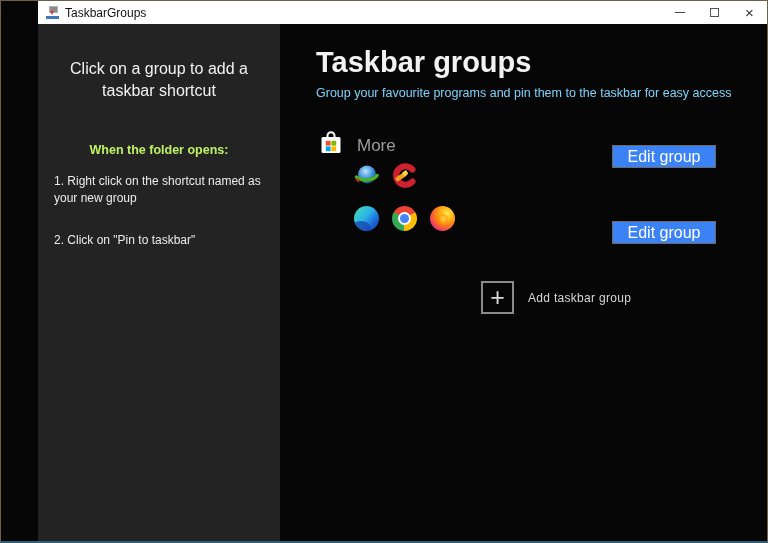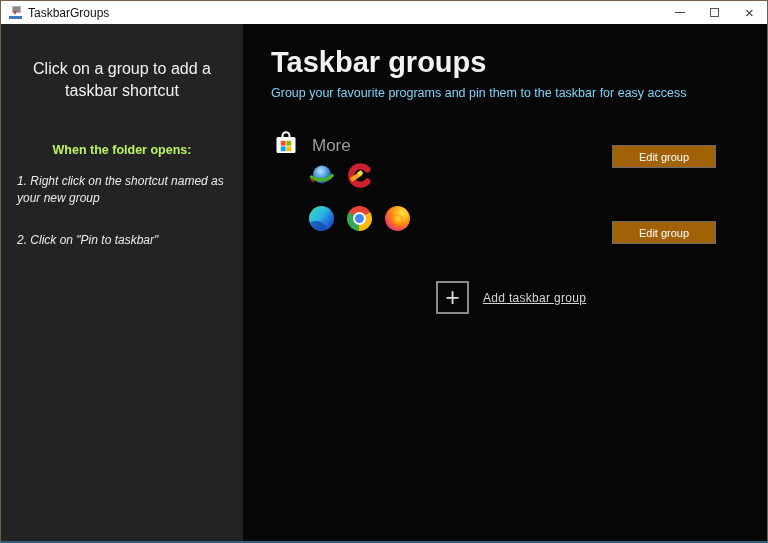--- a/index.html
+++ b/index.html
@@ -4,63 +4,64 @@
 <style>
   * { box-sizing: border-box; }
   html,body { margin:0; padding:0; background:#3a3a3a; }
   body { font-family:"Liberation Sans", sans-serif; }
 
   .window {
     position:relative; width:768px; height:543px; overflow:hidden;
     background:#060606;
     border-top:1px solid #6f6046; border-left:1px solid #6f6046; border-right:1px solid #6f6046;
     border-bottom:2px solid #2d5f78;
+    padding-left:37px;
   }
 
   
   .titlebar { height:23px; background:#ffffff; display:flex; align-items:center; }
   .tb-appicon { position:relative; width:13px; height:13px; margin-left:8px; flex:0 0 auto; }
   .tb-appicon::before { content:''; position:absolute; left:3px; top:0; width:7px; height:5px;
       background:#8a8a8a; border:1px solid #b5b5b5; }
   .tb-appicon .pin { position:absolute; left:4px; top:5px; width:0; height:0;
       border-left:2.5px solid transparent; border-right:2.5px solid transparent; border-top:4px solid #d03a2b; }
   .tb-appicon::after { content:''; position:absolute; left:0; bottom:0; width:13px; height:3px; background:#3d7ac0; }
   .tb-title { margin-left:6px; font-size:12px; color:#111; }
   .tb-controls { margin-left:auto; display:flex; height:100%; }
   .tb-btn { width:35px; height:100%; display:flex; align-items:center; justify-content:center; cursor:default; }
   .min-bar { width:10px; height:1px; background:#444; display:block; }
   .max-box { width:9px; height:9px; border:1px solid #555; display:block; }
   .close-x { font-size:15px; color:#333; line-height:1; }
 
   
-  .appbody { display:flex; height:520px; }
+  .appbody { display:flex; height:520px;gap:8px; }
 
   
   .sidebar { width:242px; flex:0 0 242px; background:#232323; color:#f0f0f0; padding:34px 0 0 0; }
   .sb-heading { font-size:16px; line-height:1.4; text-align:center; padding:0 22px; color:#f2f2f2; }
   .sb-note { margin-top:40px; font-size:12.5px; font-weight:bold; text-align:center; color:#bef264; }
   .sb-steps { margin-top:16px; padding:0 16px; }
-  .sb-step { font-size:12px; line-height:1.45; color:#ececec; margin-bottom:24px;font-style:italic; }
+  .sb-step { font-size:12px; line-height:1.45; color:#ececec; margin-bottom:24px; }
 
   
   .main { flex:1; position:relative; background:#060606; padding:22px 0 0 28px; }
   .main-title { font-size:29px; font-weight:700; color:#f2f2f2; }
   .main-subtitle { margin-top:7px; font-size:12.5px; color:#7dd3fc; }
 
   .groups { margin-top:30px; }
   .group-row { position:relative; padding-right:170px; }
   .group-row + .group-row { margin-top:18px; }
   .group-head { display:flex; align-items:flex-end; gap:11px; }
   .group-icon { width:30px; height:26px; display:flex; align-items:center; justify-content:center; flex:0 0 auto; }
   .group-name { font-size:17px; color:#9c9c9c; }
   .group-apps { display:flex; gap:13px; margin:7px 0 0 38px; }
   .app-ic { width:25px; height:25px; position:relative; border-radius:50%; flex:0 0 auto; }
 
   .edit-btn { position:absolute; right:51px; top:15px; width:104px; height:23px;
-      background:#a16207; border:1px solid #6b6b6b; color:#ffffff; font-size:11px;
+      background:#3b82f6; border:1px solid #6b6b6b; color:#ffffff; font-size:16px;
       font-family:"Liberation Sans", sans-serif; padding:0; }
 
   
   .ic-edge { background:linear-gradient(130deg,#45dfb2 0%,#2bb3e8 45%,#1b63d6 75%,#16399d 100%); overflow:hidden; }
   .ic-edge::after { content:''; position:absolute; left:-3px; bottom:-5px; width:20px; height:15px;
       background:#1746ad; border-radius:50%; opacity:.75; }
 
   .ic-chrome { background:conic-gradient(from 60deg,#fbbc05 0 120deg,#34a853 0 240deg,#ea4335 0 360deg); }
   .ic-chrome::before { content:''; position:absolute; inset:6px; background:#ffffff; border-radius:50%; }
   .ic-chrome::after { content:''; position:absolute; inset:8px; background:#4285f4; border-radius:50%; }
@@ -68,21 +69,21 @@
   .ic-firefox { background:radial-gradient(circle at 68% 30%,#ffe94d 0%,#ffb81a 25%,#ff7a1a 50%,#ef3a68 74%,#b52ac9 90%,#7436d8 100%); }
   .ic-firefox::after { content:''; position:absolute; left:7px; top:8px; width:11px; height:11px; border-radius:50%;
       background:radial-gradient(circle at 60% 40%,#ffd54a 0%,#ff8a00 65%, rgba(255,138,0,0) 72%); }
 
   .svg-ic { display:block; }
 
   
   .add-row { display:flex; align-items:center; gap:14px; margin:50px 0 0 165px; cursor:default; }
   .add-box { width:33px; height:33px; border:2px solid #8a8a8a; display:flex; align-items:center; justify-content:center;
       color:#d9d9d9; font-size:25px; font-weight:300; line-height:1; }
-  .add-label { font-size:12px; color:#d6d6d6; letter-spacing:0.3px;text-decoration:underline; }
+  .add-label { font-size:12px; color:#d6d6d6; letter-spacing:0.3px; }
 </style>
 </head>
 <body>
 
 <div class="window">
 
   <div class="titlebar">
     <div class="tb-appicon">
         <span class="pin"></span>
       </div>

